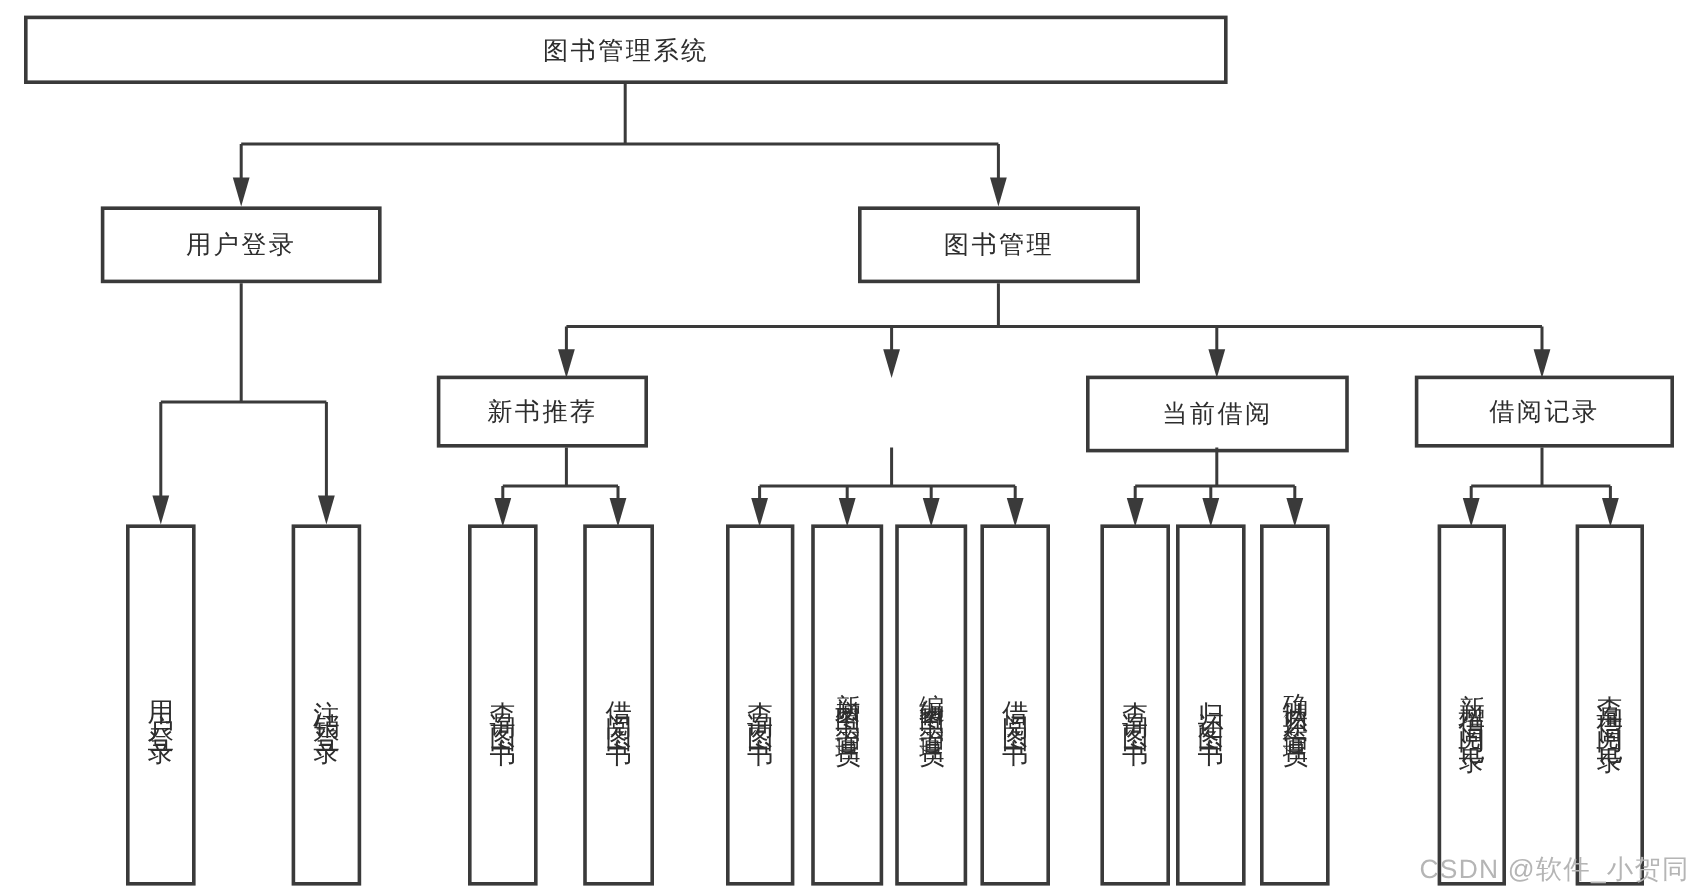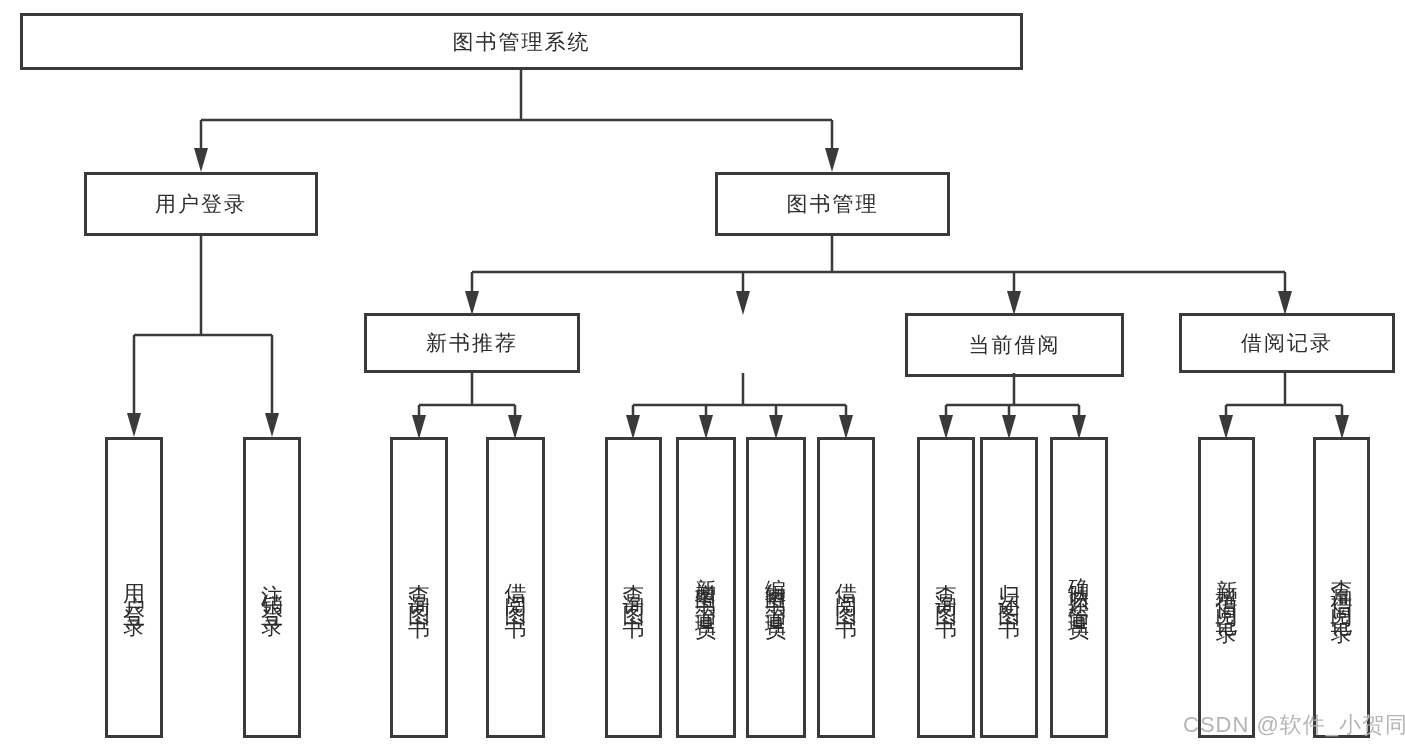--- a/index.html
+++ b/index.html
@@ -73,21 +73,21 @@
     <span class="lbl">图书管理系统</span>
   </div>
 
   <div class="node" style="left:84px;top:172px;width:234px;height:64px;">
     <span class="lbl">用户登录</span>
   </div>
   <div class="node" style="left:715px;top:172px;width:235px;height:64px;">
     <span class="lbl">图书管理</span>
   </div>
 
-  <div class="node" style="left:364px;top:313px;width:216px;height:60px;">
+  <div class="node" style="left:364px;top:313px;width:176px;height:60px;">
     <span class="lbl">新书推荐</span>
   </div>
   <div class="node" style="left:905px;top:313px;width:219px;height:64px;">
     <span class="lbl">当前借阅</span>
   </div>
   <div class="node" style="left:1179px;top:313px;width:216px;height:60px;">
     <span class="lbl">借阅记录</span>
   </div>
 
   <div class="node leaf" style="left:105px;width:58px;">

